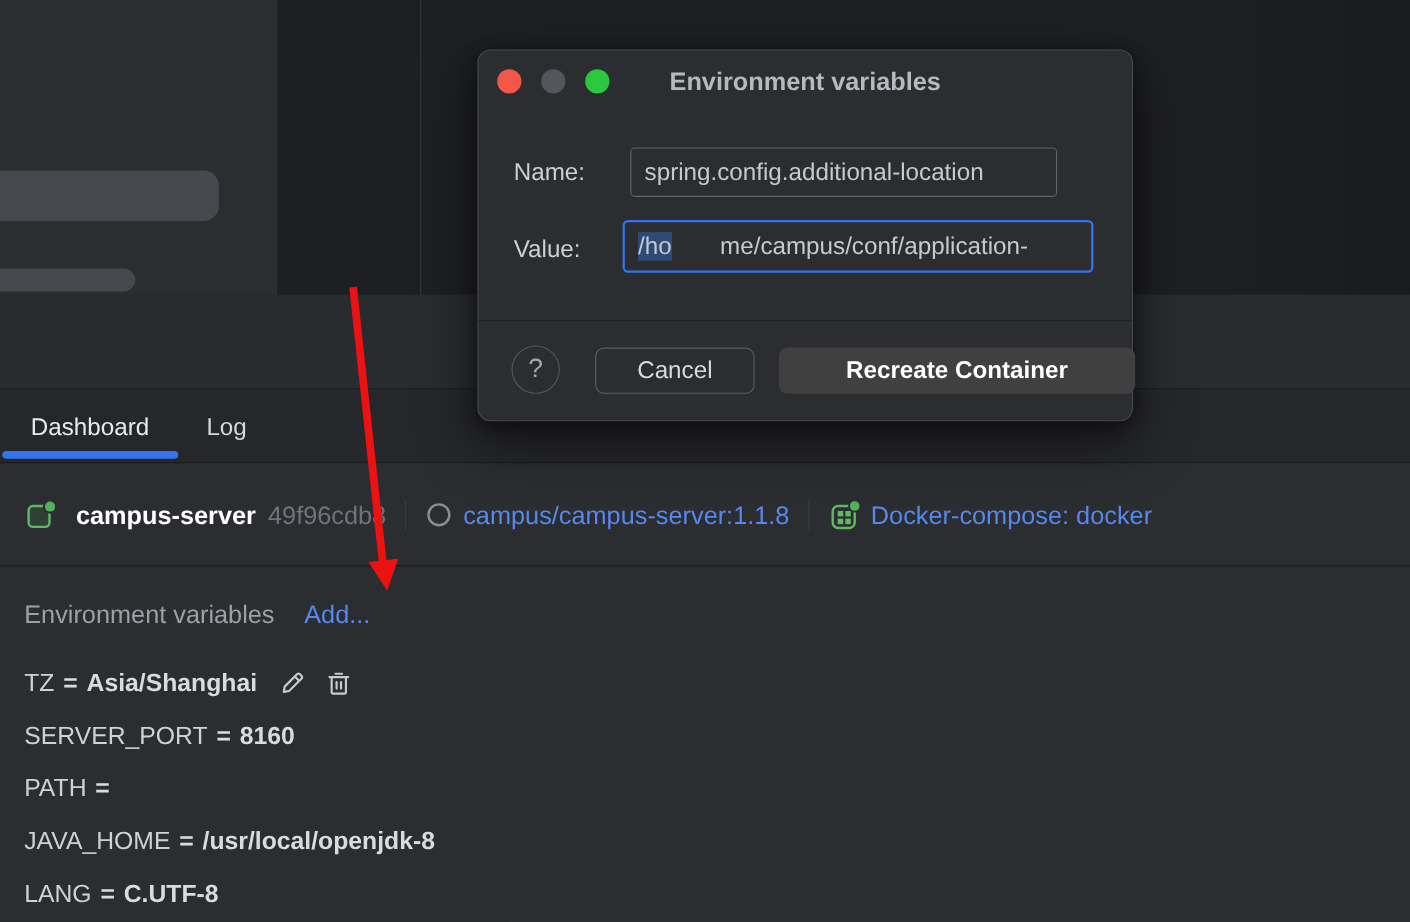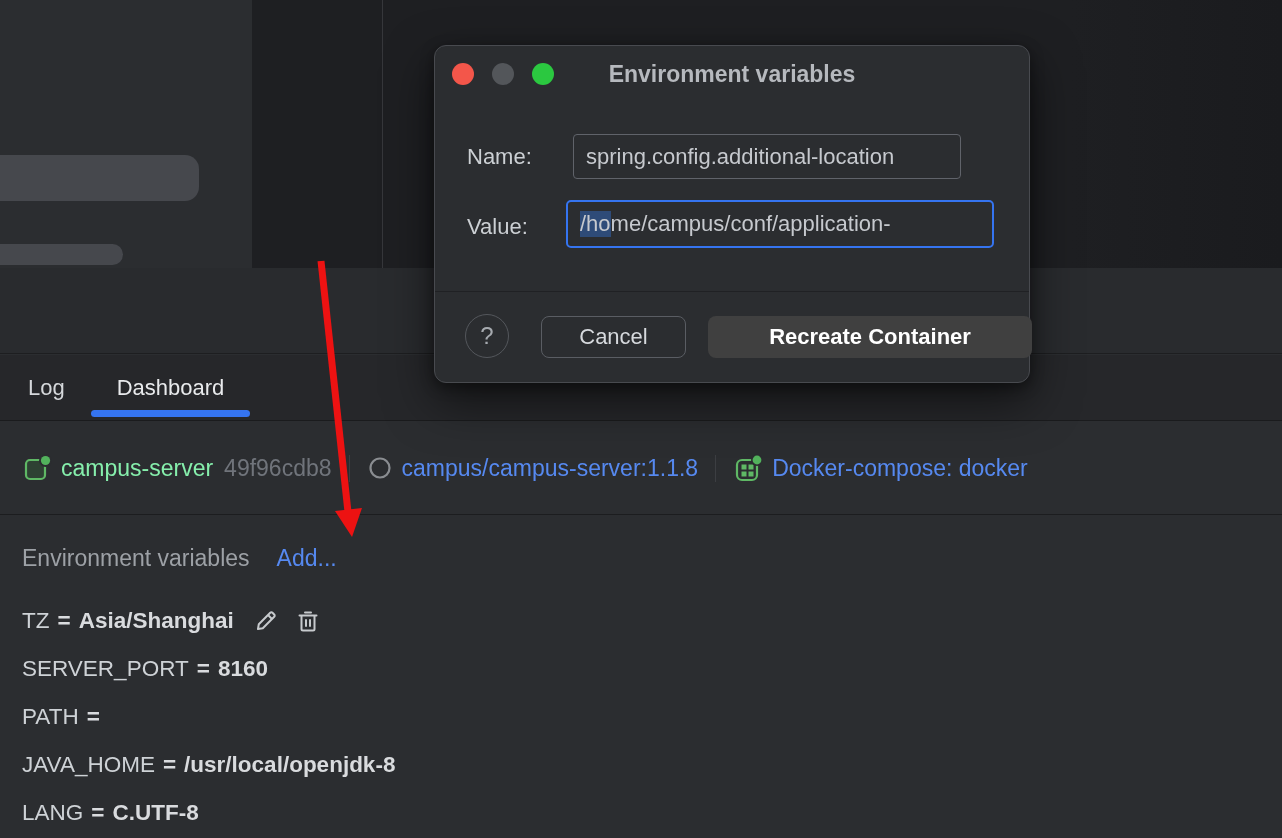--- a/index.html
+++ b/index.html
@@ -28,21 +28,21 @@
          font-size:22px; color:#d5d8db; cursor:default; }
   .tab.active { color:#e8eaec; }
   .tab .underline { position:absolute; left:0; right:0; bottom:3px; height:7px;
                     border-radius:4px; background:#3574f0; display:none; }
   .tab.active .underline { display:block; }
 
   
   .status-row { left:0; top:422px; width:1282px; height:93px; background:#2b2d30;
                 border-bottom:1px solid #1c1d1f; display:flex; align-items:center;
                 padding-left:22px; font-size:23px; }
-  .status-row .name { font-weight:400; color:#86efac; margin-left:9px; }
+  .status-row .name { font-weight:700; color:#ffffff; margin-left:17px; }
   .status-row .hash { color:#70747b; margin-left:11px; }
   .status-sep { width:1px; height:27px; background:#3c3e42; margin:0 17px; }
   .link-blue { color:#5689f0; }
   .status-ic { flex:0 0 auto; display:block; }
   .status-row .lbl { margin-left:9px; }
 
   
   .content { left:0; top:516px; width:1282px; height:322px; background:#2b2d30; }
   .env-header { margin:29px 0 0 22px; font-size:23px; color:#9da1a6;
                 display:flex; align-items:baseline; gap:27px; }
@@ -60,21 +60,21 @@
   .traffic { position:absolute; top:17px; width:22px; height:22px; border-radius:50%; }
   .t-red   { left:17px;  background:#f3564a; }
   .t-gray  { left:57px;  background:#53565a; }
   .t-green { left:97px;  background:#2bc840; }
   .dialog-title { position:absolute; top:15px; left:0; right:0; text-align:center;
                   font-size:23px; font-weight:700; color:#b6b9be; }
   .fld-label { position:absolute; font-size:22px; color:#ccd0d4; }
   .fld { position:absolute; display:flex; align-items:center; padding-left:12px;
          font-size:22px; color:#c6c9ce; background:#2b2d30; white-space:nowrap; overflow:hidden; }
   .fld-name  { left:138px; top:88px;  width:388px; height:45px; border:1px solid #60636a; border-radius:4px; }
-  .fld-value { left:131px; top:154px; width:428px; height:48px; border:2px solid #3574f0; border-radius:5px; }
+  .fld-value { left:131px; top:154px; width:428px; height:48px; border:2px solid #3574f0; border-radius:5px;gap:44px; }
   .sel { background:#2e4b78; }
   .dialog-sep { position:absolute; left:0; right:0; top:245px; height:1px; background:#202124; }
   .help-btn { position:absolute; left:30px; top:268px; width:44px; height:44px;
               border:1.5px solid #54575c; border-radius:50%; color:#a6aaaf;
               font-size:24px; display:flex; align-items:center; justify-content:center; cursor:pointer; }
   .btn { position:absolute; top:270px; height:42px; border-radius:8px; font-size:22px;
          display:flex; align-items:center; justify-content:center; cursor:pointer;
          font-family:"Liberation Sans", sans-serif; }
   .btn-cancel  { left:106px; width:145px; border:1px solid #5a5d63; color:#d6d9dd; background:transparent; }
   .btn-confirm { left:273px; width:324px; background:#404040; color:#ffffff; font-weight:700; border:none; }
@@ -87,27 +87,27 @@
 <div id="stage">
 
   <div class="abs panel-left"></div>
   <div class="abs panel-right"></div>
   <div class="abs vline"></div>
   <div class="abs skeleton-bar-1"></div>
   <div class="abs skeleton-bar-2"></div>
   <div class="abs toolbar-band"></div>
 
   <div class="abs tab-bar">
-    <div class="tab">
-      <span>Log</span>
-
-    </div>
     <div class="tab active">
       <span>Dashboard</span>
       <div class="underline"></div>
+    </div>
+    <div class="tab">
+      <span>Log</span>
+
     </div>
   </div>
 
   <div class="abs status-row">
     <svg class="status-ic" width="30" height="30" viewBox="0 0 30 30">
       <rect x="4" y="7" width="19" height="19" rx="4" fill="#2e4133" stroke="#5fb865" stroke-width="2.2"></rect>
       <circle cx="23.5" cy="7.5" r="6.5" fill="#2b2d30"></circle>
       <circle cx="23.5" cy="7.5" r="4.6" fill="#52b25c"></circle>
     </svg>
     <span class="name">campus-server</span>

